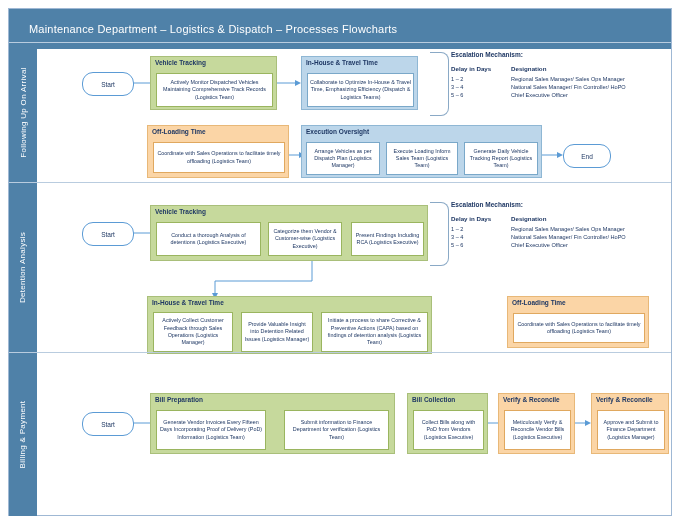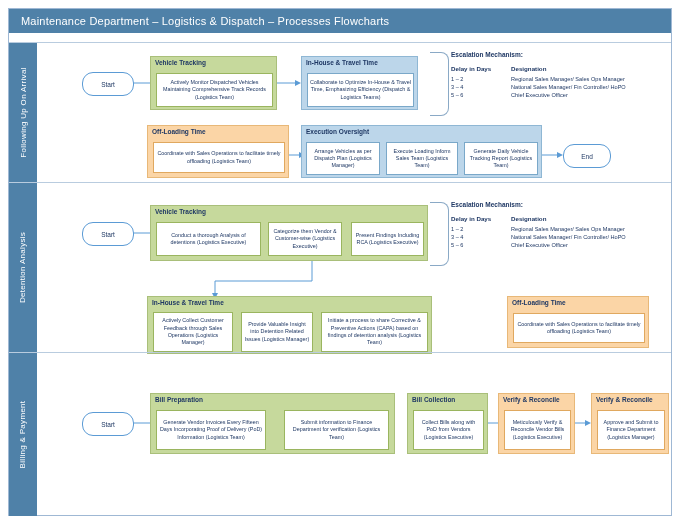--- a/index.html
+++ b/index.html
@@ -8,24 +8,24 @@
     background:#ffffff;
     font-family:"Liberation Sans", sans-serif;
     font-size:6px;
     color:#1f3864;
     overflow:hidden;
   }
   .page{position:relative;width:680px;height:524px;box-sizing:border-box;padding:8px;}
   .frame{position:relative;width:664px;height:508px;border:1px solid #9fb8d4;box-sizing:border-box;}
 
   .title-bar{
-    position:absolute;left:0;top:0;width:100%;height:24px;
+    position:absolute;left:0;top:0;width:100%;height:40px;
     background:#4f81a8;color:#ffffff;
     display:flex;align-items:center;
-    padding-left:12px;box-sizing:border-box;
+    padding-left:20px;box-sizing:border-box;
     font-size:11px;letter-spacing:.2px;
   }
 
   .band{position:absolute;left:0;width:100%;box-sizing:border-box;border-top:1px solid #b9ccdf;}
   .band-label{
     position:absolute;left:0;top:0;width:28px;height:100%;
     background:#4f81a8;color:#fff;
     display:flex;align-items:center;justify-content:center;
     box-sizing:border-box;
   }

